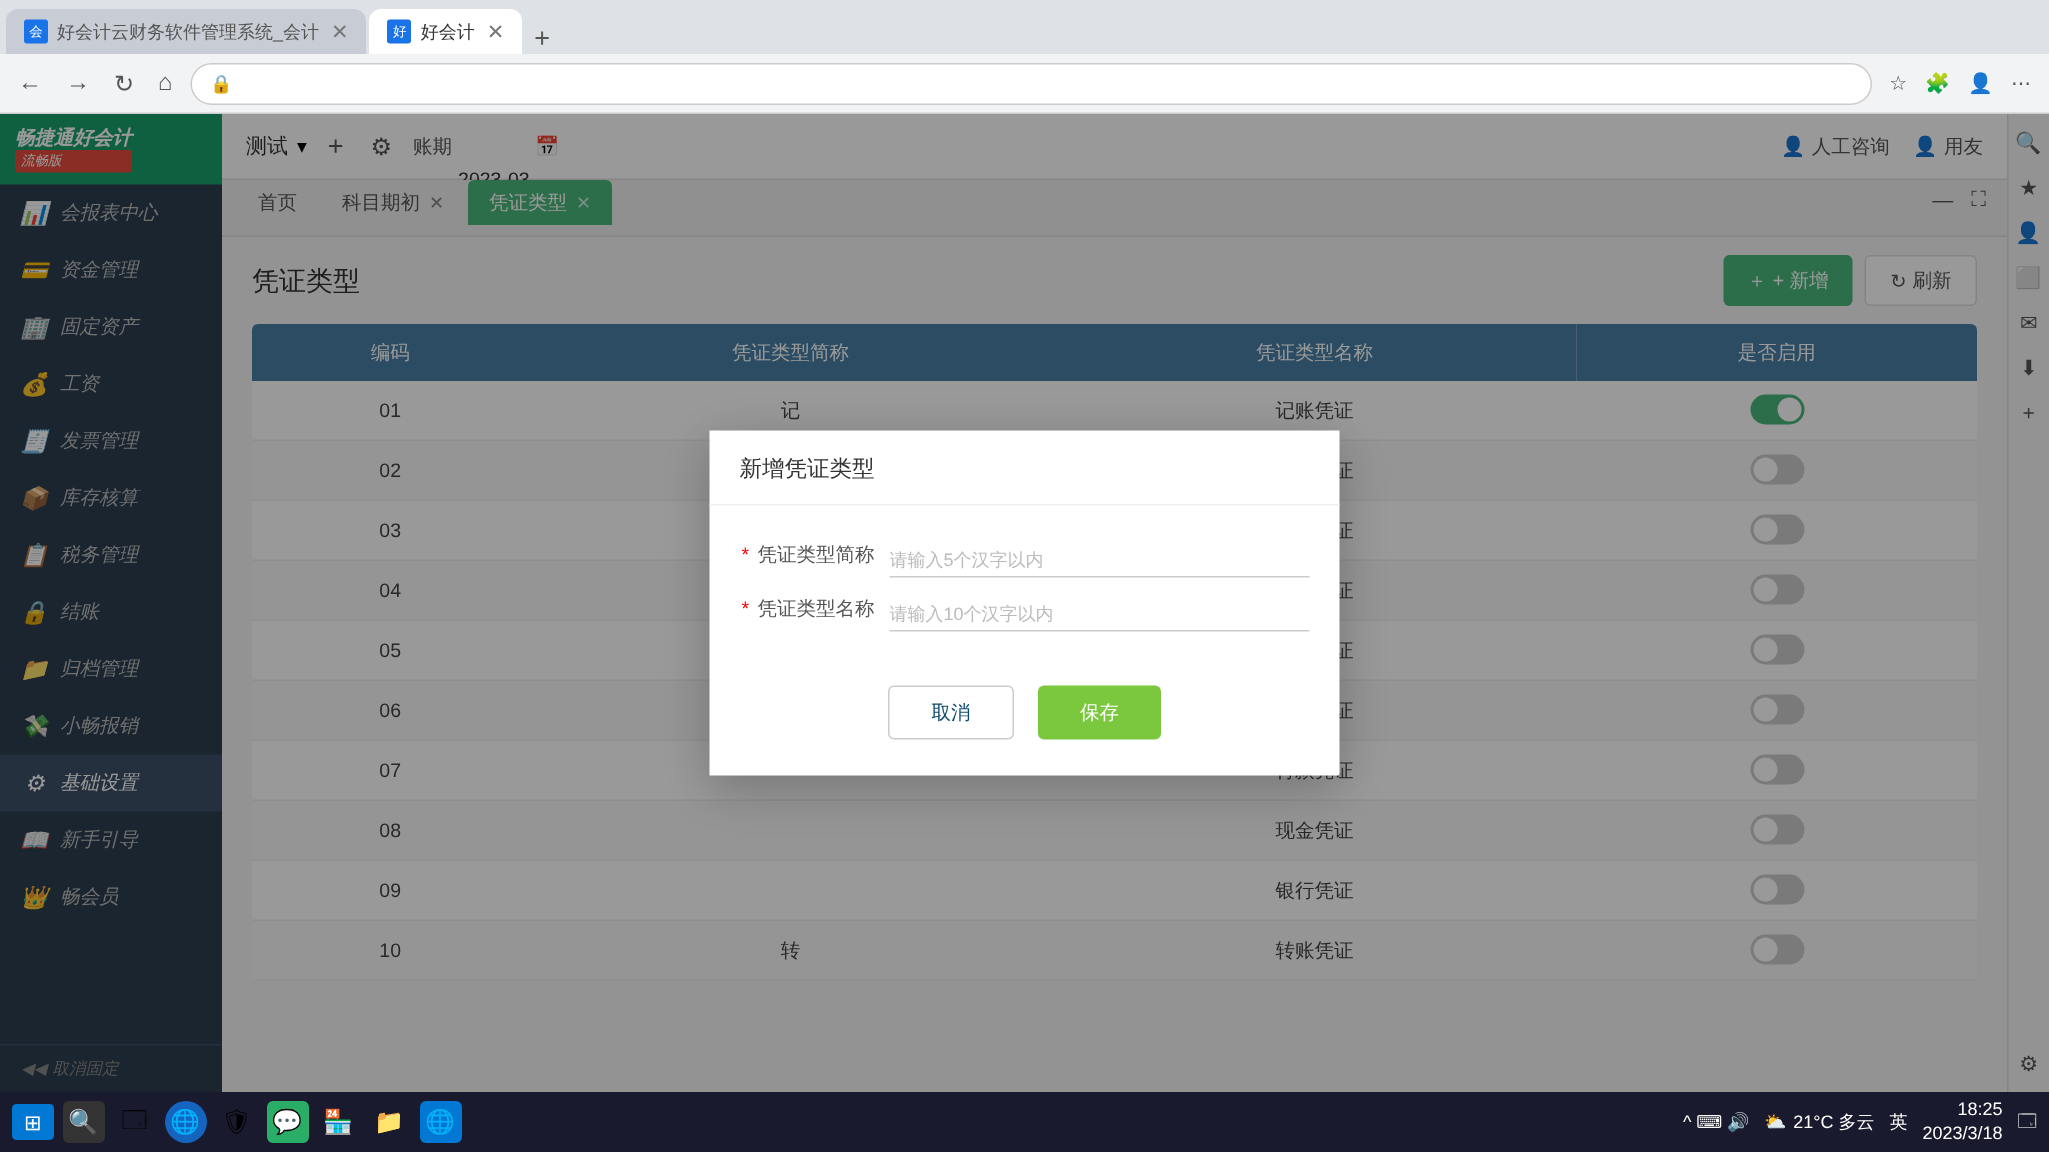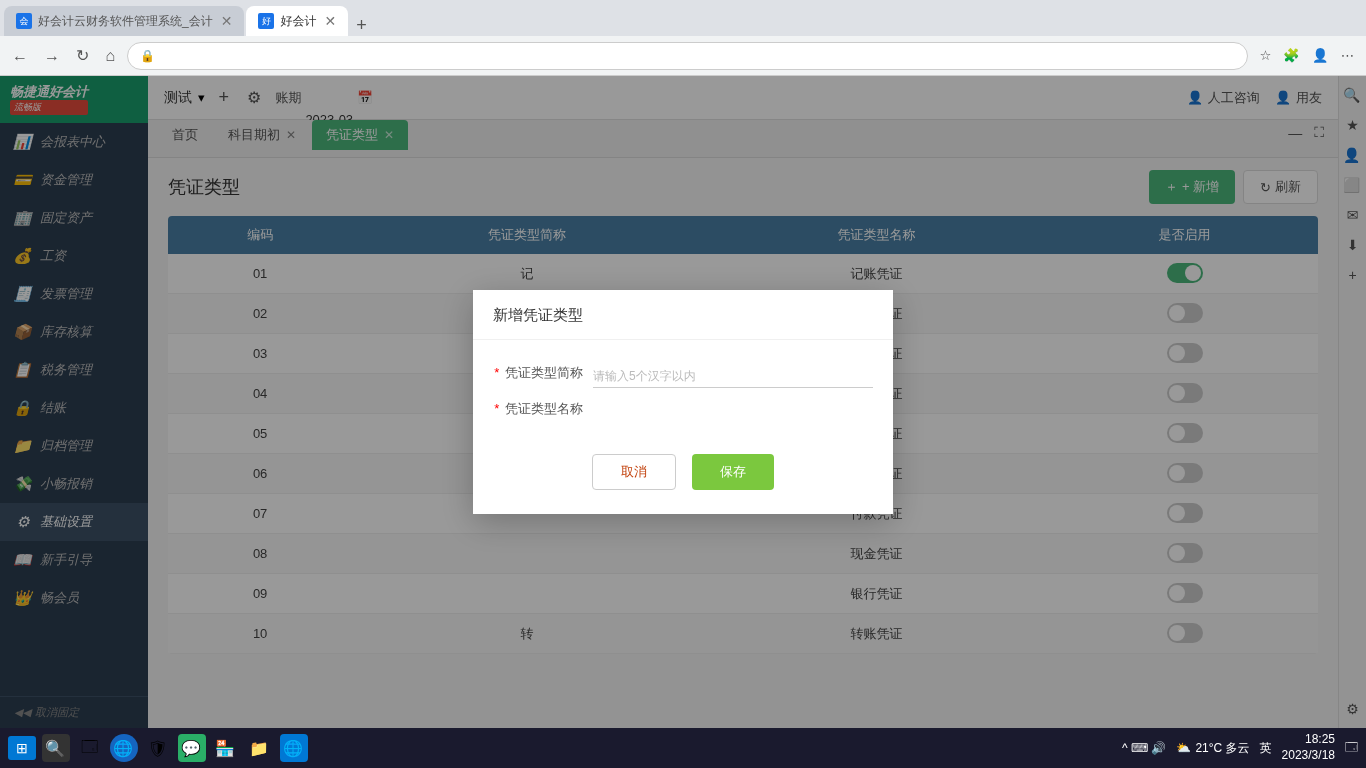--- a/index.html
+++ b/index.html
@@ -81,21 +81,21 @@
     .overlay { position: fixed; top: 76px; left: 0; right: 0; bottom: 40px; background: rgba(0,0,0,0.4); z-index: 100; display: flex; align-items: center; justify-content: center; }
     .dialog { background: white; border-radius: 0; width: 420px; padding: 0; box-shadow: 0 8px 32px rgba(0,0,0,0.25); }
     .dialog-header { padding: 16px 20px 14px; font-size: 15px; font-weight: 500; color: #333; border-bottom: 1px solid #f0f0f0; }
     .dialog-body { padding: 24px 20px 16px; }
     .form-row { display: flex; align-items: flex-start; margin-bottom: 12px; }
     .form-label { width: 100px; font-size: 13px; color: #555; text-align: right; padding-right: 10px; flex-shrink: 0; }
     .form-label .required { color: red; margin-right: 2px; }
     .form-input { flex: 1; border: none; border-bottom: 1px solid #ccc; padding: 4px 0; font-size: 13px; color: #333; outline: none; }
     .form-input::placeholder { color: #bbb; font-size: 12px; }
     .dialog-footer { display: flex; justify-content: center; gap: 16px; padding: 8px 20px 24px; }
-    .btn-cancel { background: white; color: #c2410c; border: 1px solid #ccc; padding: 8px 28px; border-radius: 4px; cursor: pointer; font-size: 13px; }
+    .btn-cancel { background: white; color: #0c4a6e; border: 1px solid #ccc; padding: 8px 28px; border-radius: 4px; cursor: pointer; font-size: 13px; }
     .btn-save { background: #7bc83e; color: white; border: none; padding: 8px 28px; border-radius: 4px; cursor: pointer; font-size: 13px; }
 
     
     .taskbar { height: 40px; background: #1a1a2e; display: flex; align-items: center; padding: 0 8px; gap: 6px; position: fixed; bottom: 0; left: 0; right: 0; }
     .taskbar-start { background: #0078d4; color: white; border: none; padding: 4px 8px; border-radius: 3px; cursor: pointer; font-size: 14px; }
     .taskbar-icon { width: 28px; height: 28px; border-radius: 4px; cursor: pointer; display: flex; align-items: center; justify-content: center; font-size: 16px; }
     .taskbar-right { margin-left: auto; display: flex; align-items: center; gap: 10px; color: white; font-size: 12px; }
     .weather-info { display: flex; align-items: center; gap: 4px; }
     .time-display { text-align: right; line-height: 1.3; }
 
@@ -403,20 +403,21 @@
           <span class="required">*</span>
           <span>凭证类型简称</span>
         </label>
         <input class="form-input" type="text" placeholder="请输入5个汉字以内" style="">
       </div>
       <div class="form-row">
         <label class="form-label">
           <span class="required">*</span>
           <span>凭证类型名称</span>
         </label>
+        <input class="form-input" type="text" placeholder="请输入10个汉字以内" style="">
       </div>
     </div>
     <div class="dialog-footer">
       <button class="btn-cancel">取消</button>
       <button class="btn-save">保存</button>
     </div>
   </div>
 </div>
 
 <div class="taskbar">

